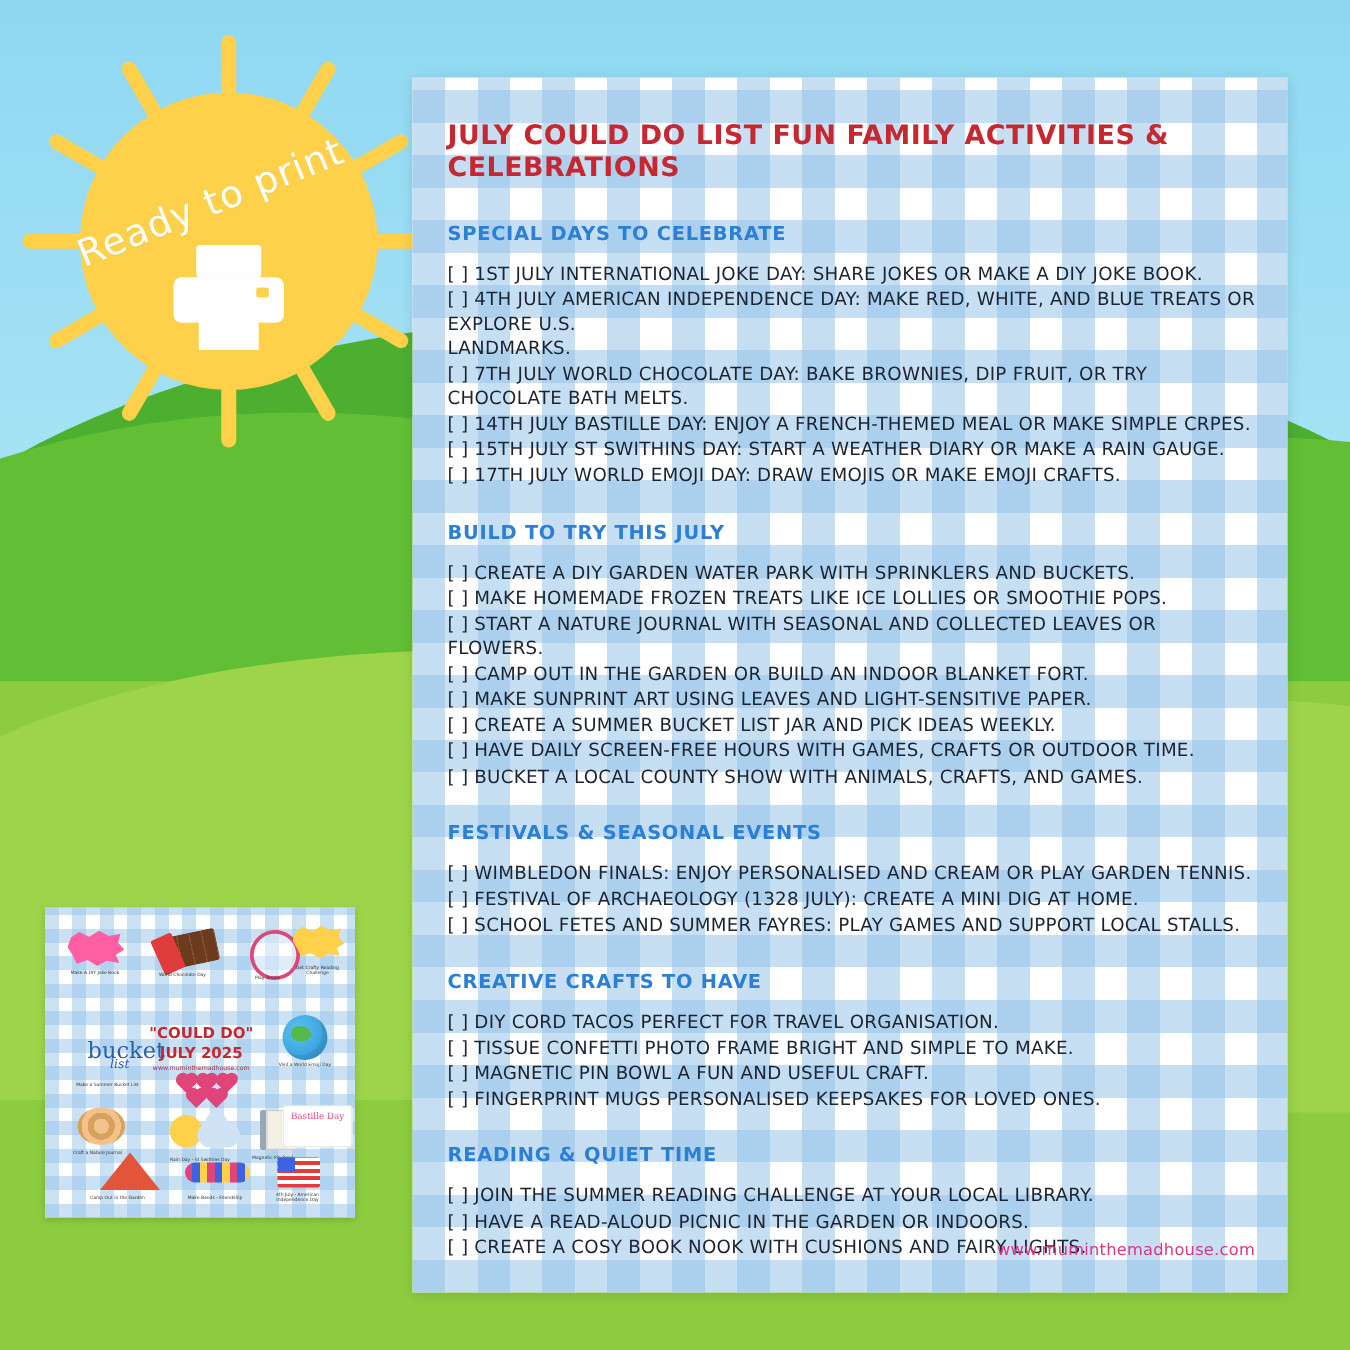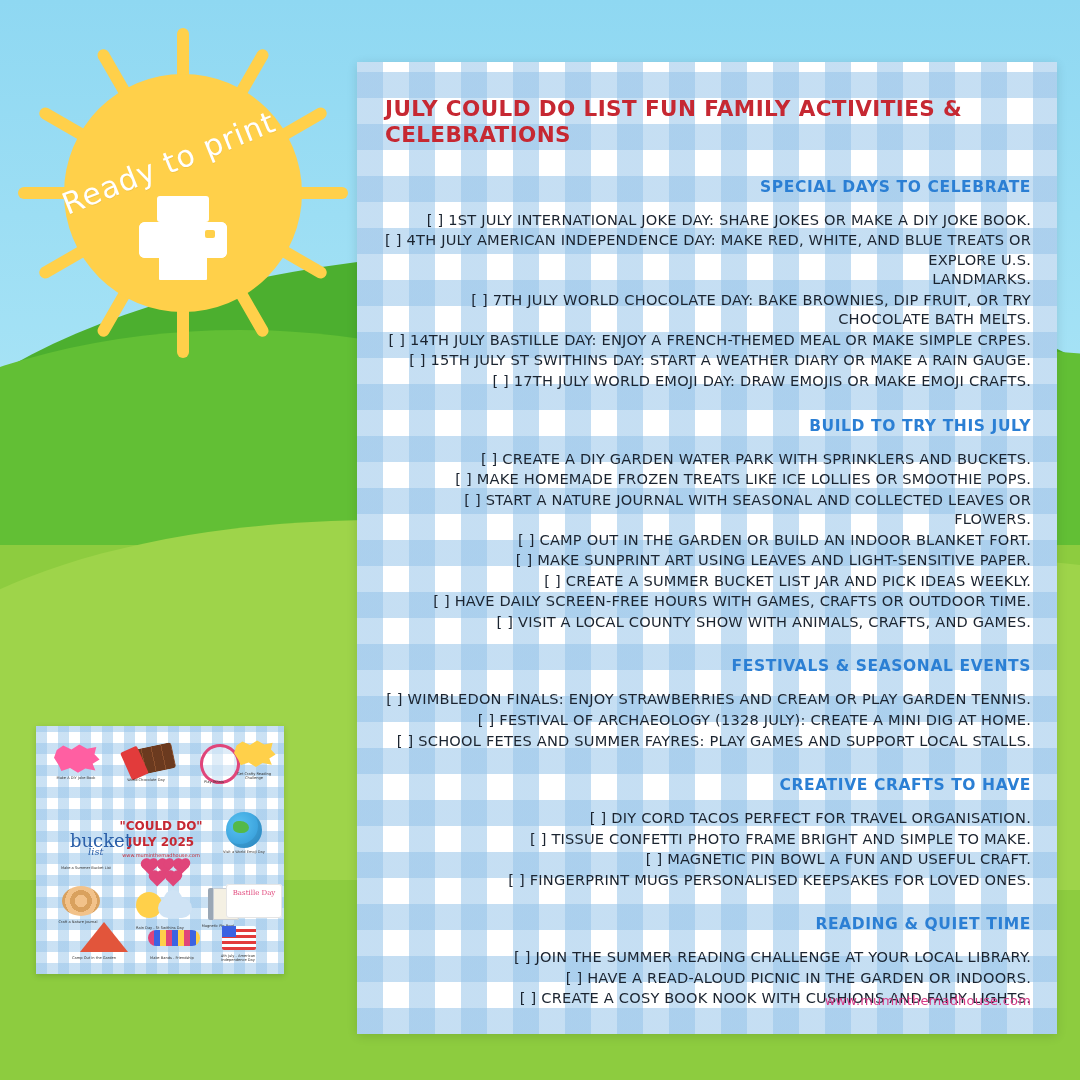--- a/index.html
+++ b/index.html
@@ -137,40 +137,38 @@
     left: 330px;
     top: 62px;
     width: 700px;
     height: 972px;
     background:
       repeating-linear-gradient(90deg, rgba(150,196,233,0.55) 0 26px, rgba(255,255,255,0) 26px 52px),
       repeating-linear-gradient(0deg, rgba(150,196,233,0.55) 0 26px, rgba(255,255,255,0) 26px 52px),
       #ffffff;
     box-shadow: 0 2px 10px rgba(0,0,0,0.12);
     overflow: hidden;
-    margin-left: 27px;
   }
   .sheet-inner {
     position: absolute;
     left: 28px;
     top: 34px;
     right: 26px;
   }
   .doc-title {
     color: #c62832;
     font-family: "DejaVu Sans", sans-serif;
     font-weight: bold;
     font-size: 21.5px;
     letter-spacing: 0.4px;
     line-height: 1.2;
     margin-bottom: 30px;
   }
   .section {
     margin-bottom: 14px;
-    text-align: right;
   }
   .section-title {
     color: #2b7fd4;
     font-weight: bold;
     font-size: 15.5px;
     letter-spacing: 0.6px;
     margin-bottom: 14px;
   }
   .item {
     color: #1b2430;
@@ -435,26 +433,26 @@
 
       <div class="section" style="margin-top:26px;">
         <div class="section-title">BUILD TO TRY THIS JULY</div>
         <div class="item">[ ] CREATE A DIY GARDEN WATER PARK WITH SPRINKLERS AND BUCKETS.</div>
         <div class="item">[ ] MAKE HOMEMADE FROZEN TREATS LIKE ICE LOLLIES OR SMOOTHIE POPS.</div>
         <div class="item">[ ] START A NATURE JOURNAL WITH SEASONAL AND COLLECTED LEAVES OR FLOWERS.</div>
         <div class="item">[ ] CAMP OUT IN THE GARDEN OR BUILD AN INDOOR BLANKET FORT.</div>
         <div class="item">[ ] MAKE SUNPRINT ART USING LEAVES AND LIGHT-SENSITIVE PAPER.</div>
         <div class="item">[ ] CREATE A SUMMER BUCKET LIST JAR AND PICK IDEAS WEEKLY.</div>
         <div class="item">[ ] HAVE DAILY SCREEN-FREE HOURS WITH GAMES, CRAFTS OR OUTDOOR TIME.</div>
-        <div class="item">[ ] VISIT A LOCAL COUNTY SHOW WITH ANIMALS, CRAFTS, AND GAMES.</div>
+        <div class="item">[ ] BUCKET A LOCAL COUNTY SHOW WITH ANIMALS, CRAFTS, AND GAMES.</div>
       </div>
 
       <div class="section" style="margin-top:26px;">
         <div class="section-title">FESTIVALS &amp; SEASONAL EVENTS</div>
-        <div class="item">[ ] WIMBLEDON FINALS: ENJOY STRAWBERRIES AND CREAM OR PLAY GARDEN TENNIS.</div>
+        <div class="item">[ ] WIMBLEDON FINALS: ENJOY PERSONALISED AND CREAM OR PLAY GARDEN TENNIS.</div>
         <div class="item">[ ] FESTIVAL OF ARCHAEOLOGY (1328 JULY): CREATE A MINI DIG AT HOME.</div>
         <div class="item">[ ] SCHOOL FETES AND SUMMER FAYRES: PLAY GAMES AND SUPPORT LOCAL STALLS.</div>
       </div>
 
       <div class="section" style="margin-top:26px;">
         <div class="section-title">CREATIVE CRAFTS TO HAVE</div>
         <div class="item">[ ] DIY CORD TACOS PERFECT FOR TRAVEL ORGANISATION.</div>
         <div class="item">[ ] TISSUE CONFETTI PHOTO FRAME BRIGHT AND SIMPLE TO MAKE.</div>
         <div class="item">[ ] MAGNETIC PIN BOWL A FUN AND USEFUL CRAFT.</div>
         <div class="item">[ ] FINGERPRINT MUGS PERSONALISED KEEPSAKES FOR LOVED ONES.</div>

